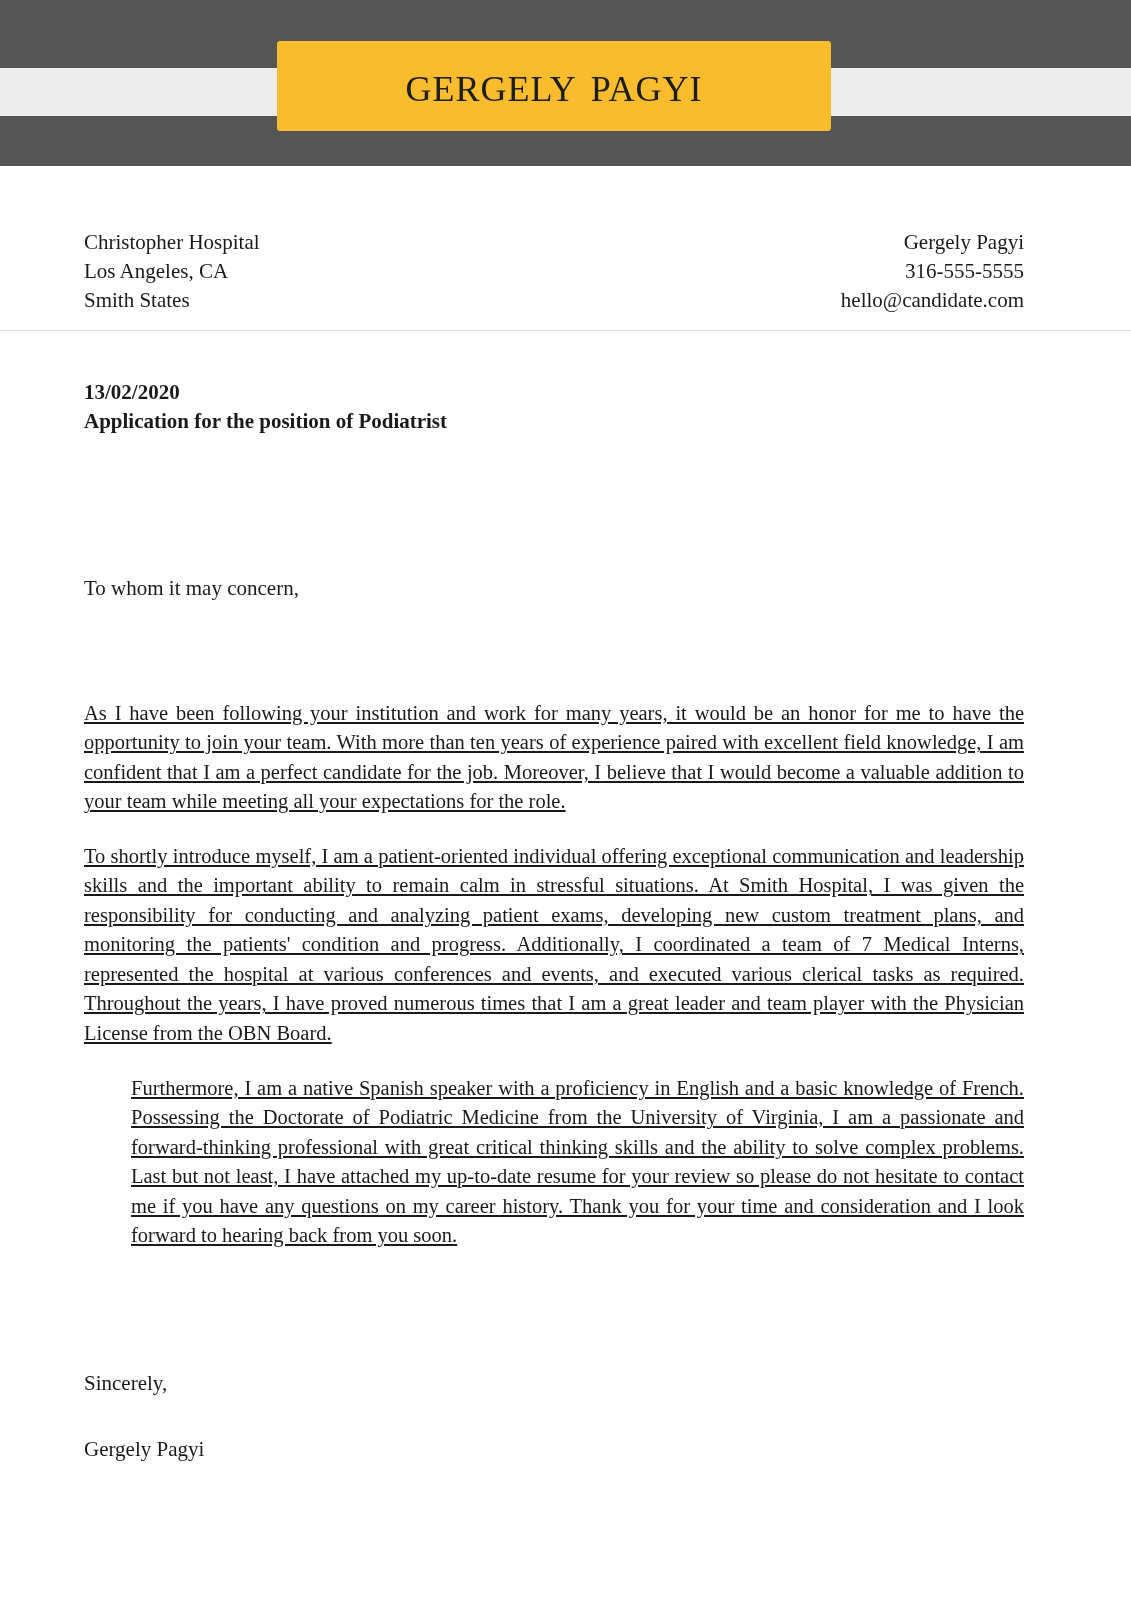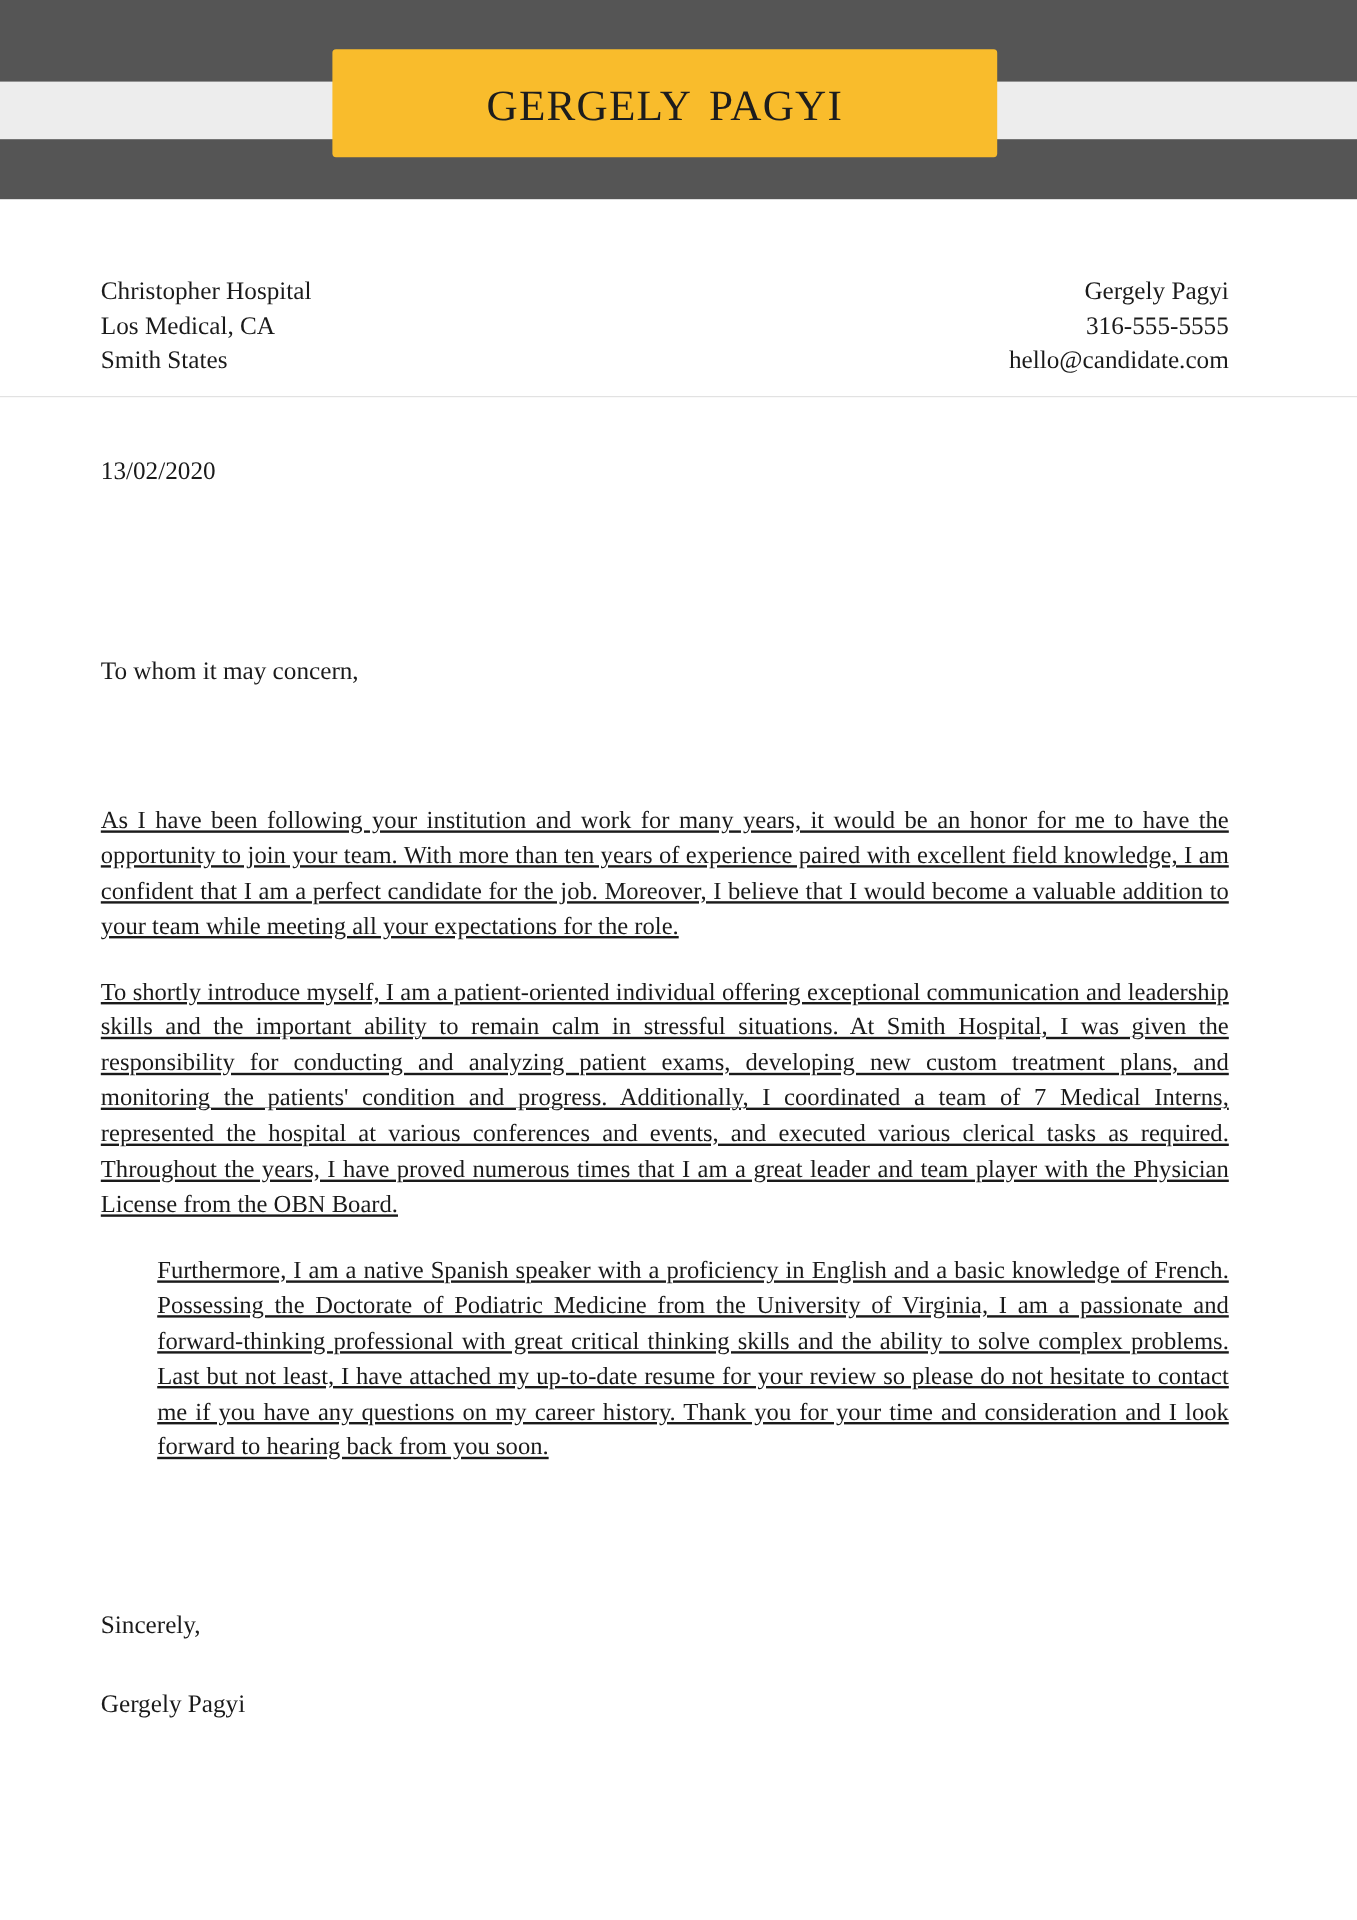--- a/index.html
+++ b/index.html
@@ -80,20 +80,21 @@
     width: 1131px;
     height: 1px;
     background: #e2e2e2;
   }
 
   
   .meta-section {
     padding: 63px 0 0 84px;
     font-size: 21px;
     line-height: 1.38;
+    font-weight: bold;
   }
 
   
   .salutation {
     padding: 140px 0 0 84px;
     font-size: 21px;
   }
 
   
   .body-section {
@@ -125,34 +126,35 @@
 <div class="header">
   <div class="header-stripe"></div>
   <div class="name-box">
     <span class="name-text">Gergely Pagyi</span>
   </div>
 </div>
 
 <div class="contact-section">
   <div class="contact-col left">
     <div class="contact-line">Christopher Hospital</div>
-    <div class="contact-line">Los Medical, CA</div>
+    <div class="contact-line">Los Angeles, CA</div>
     <div class="contact-line">Smith States</div>
   </div>
   <div class="contact-col right">
     <div class="contact-line">Gergely Pagyi</div>
     <div class="contact-line">316-555-5555</div>
     <div class="contact-line">hello@candidate.com</div>
   </div>
 </div>
 
 <div class="divider"></div>
 
 <div class="meta-section">
   <div>13/02/2020</div>
+  <div>Application for the position of Podiatrist</div>
 </div>
 
 <div class="salutation">To whom it may concern,</div>
 
 <div class="body-section">
   <p class="body-par">As I have been following your institution and work for many years, it would be an honor for me to have the opportunity to join your team. With more than ten years of experience paired with excellent field knowledge, I am confident that I am a perfect candidate for the job. Moreover, I believe that I would become a valuable addition to your team while meeting all your expectations for the role.</p>
   <p class="body-par">To shortly introduce myself, I am a patient-oriented individual offering exceptional communication and leadership skills and the important ability to remain calm in stressful situations. At Smith Hospital, I was given the responsibility for conducting and analyzing patient exams, developing new custom treatment plans, and monitoring the patients' condition and progress. Additionally, I coordinated a team of 7 Medical Interns, represented the hospital at various conferences and events, and executed various clerical tasks as required. Throughout the years, I have proved numerous times that I am a great leader and team player with the Physician License from the OBN Board.</p>
   <p class="body-par">Furthermore, I am a native Spanish speaker with a proficiency in English and a basic knowledge of French. Possessing the Doctorate of Podiatric Medicine from the University of Virginia, I am a passionate and forward-thinking professional with great critical thinking skills and the ability to solve complex problems. Last but not least, I have attached my up-to-date resume for your review so please do not hesitate to contact me if you have any questions on my career history. Thank you for your time and consideration and I look forward to hearing back from you soon.</p>
 </div>
 

